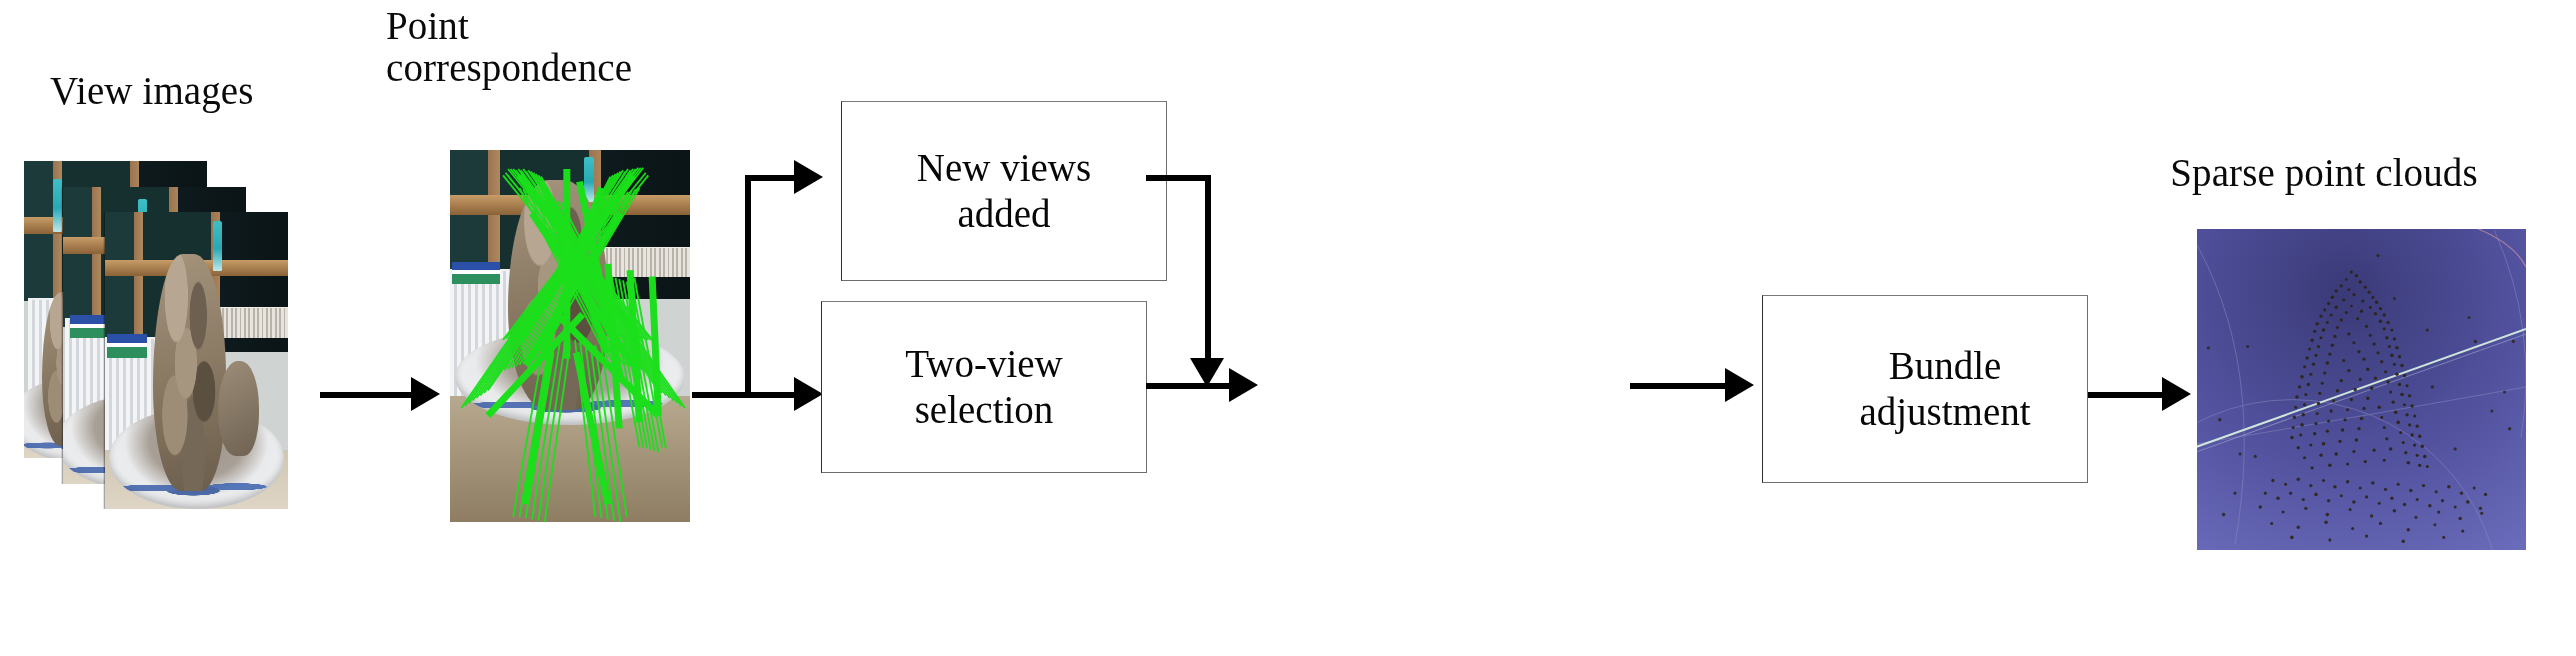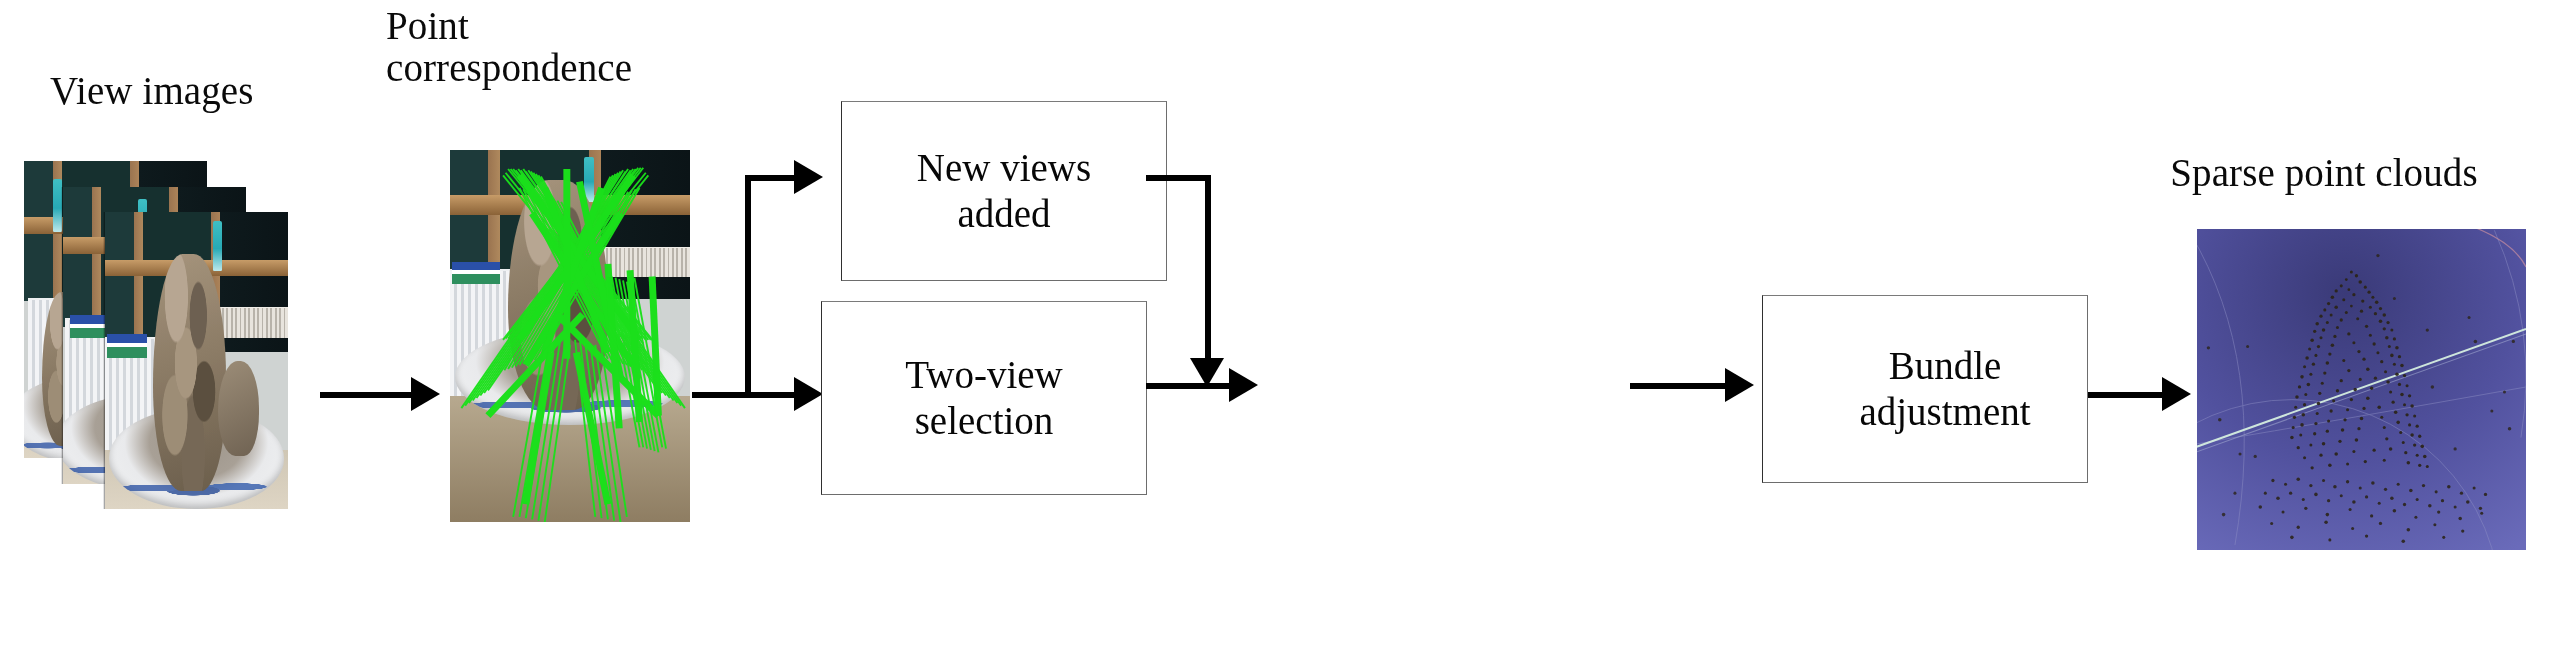--- a/index.html
+++ b/index.html
@@ -52,21 +52,21 @@
   }
   .pbox > span {
     display: block;
     font-family: "Liberation Serif", "DejaVu Serif", serif;
     font-size: 39px;
     line-height: 1.18;
     white-space: pre-line;
     color: #070707;
   }
   #box-new-views   { left: 821px; top: 101px; width: 326px; height: 180px; margin-left: 20px; }
-  #box-two-view    { left: 821px; top: 301px; width: 326px; height: 194px; text-align: center; }
+  #box-two-view    { left: 821px; top: 301px; width: 326px; height: 172px; text-align: center; }
   #box-triangulation { left: 1266px; top: 276px; width: 363px; height: 218px; }
   #box-bundle      { left: 1762px; top: 295px; width: 326px; height: 188px; padding-left: 40px; }
 
   
   .conn { position: absolute; }
   .hline { position: absolute; background: #000000; height: 5.7px; }
   .vline { position: absolute; background: #000000; width: 5.7px; }
   .arrow-r {
     position: absolute;
     width: 0; height: 0;

